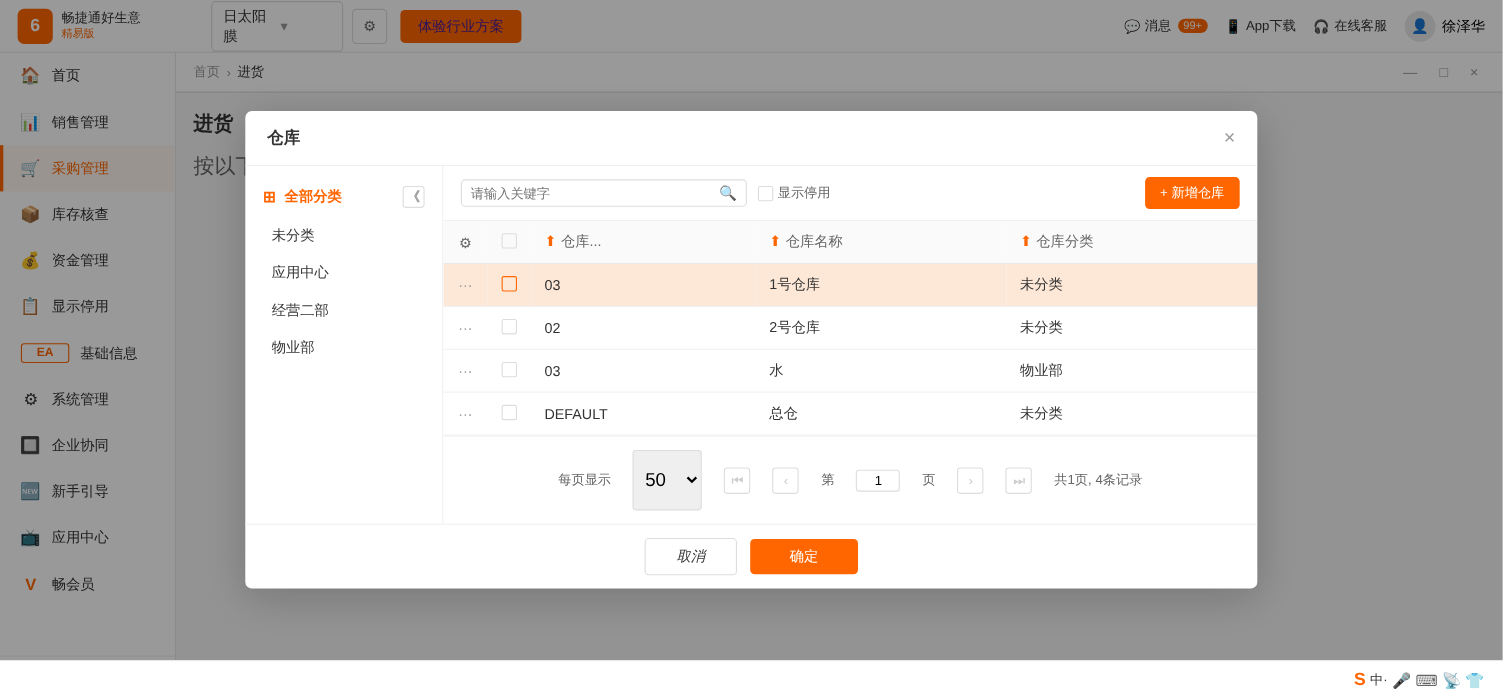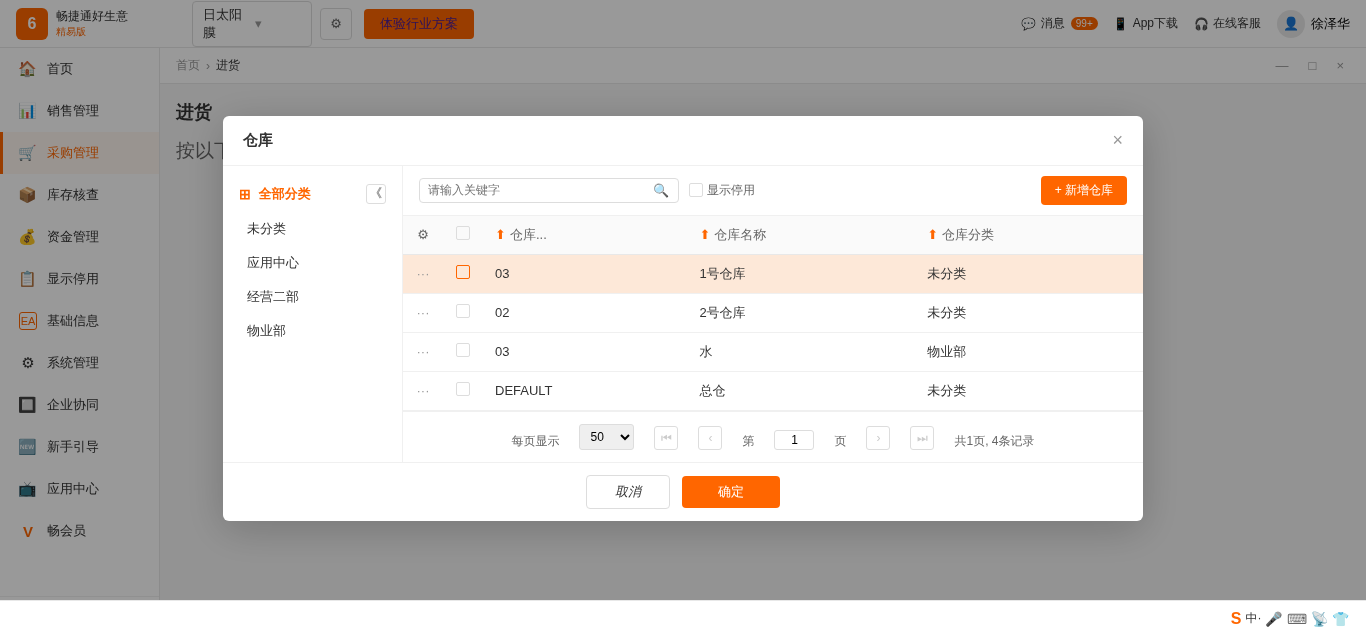--- a/index.html
+++ b/index.html
@@ -213,36 +213,36 @@
     }
     tbody td.center { text-align: center; }
     tbody tr.selected { background: #fde8d8; }
     tbody tr.selected td { color: #333; }
 
     .sort-icon { color: #f60; margin-right: 4px; }
     .col-actions { color: #999; cursor: pointer; }
 
     
     .pagination {
-      display: flex; align-items: flex-end; justify-content: center;
+      display: flex; align-items: center; justify-content: center;
       padding: 12px 16px; border-top: 1px solid #f0f0f0; gap: 20px;
     }
     .page-info { color: #666; font-size: 12px; }
     .page-btn {
       width: 24px; height: 24px; border: 1px solid #ddd; border-radius: 3px;
       display: flex; align-items: center; justify-content: center; cursor: pointer;
       color: #666; font-size: 12px; background: #fff;
     }
     .page-btn:disabled, .page-btn.disabled { color: #ccc; cursor: not-allowed; }
     .page-input {
       width: 40px; text-align: center; border: 1px solid #ddd; border-radius: 3px;
       padding: 2px 4px; font-size: 12px;
     }
     .per-page-select {
-      border: 1px solid #ddd; border-radius: 3px; padding: 4px 6px; font-size: 12px;
+      border: 1px solid #ddd; border-radius: 3px; padding: 16px 6px; font-size: 17px;
     }
 
     
     .modal-footer {
       display: flex; align-items: center; justify-content: center;
       padding: 12px 20px; border-top: 1px solid #f0f0f0; gap: 12px;
     }
     .btn-cancel {
       border: 1px solid #ddd; background: #fff; padding: 7px 28px;
       border-radius: 4px; cursor: pointer; font-size: 13px; color: #333; font-style: italic;
@@ -337,21 +337,21 @@
   </div>
   <div class="sidebar-item">
     <span class="s-icon">💰</span>
     <span>资金管理</span>
   </div>
   <div class="sidebar-item">
     <span class="s-icon">📋</span>
     <span>显示停用</span>
   </div>
   <div class="sidebar-item">
-    <span class="s-icon" style="font-size:11px;font-weight:normal;color:#f60;border:1px solid #f60;border-radius:3px;padding:1px 8px;">EA</span>
+    <span class="s-icon" style="font-size:11px;font-weight:bold;color:#f60;border:1px solid #f60;border-radius:3px;padding:1px 21px;">EA</span>
     <span>基础信息</span>
   </div>
   <div class="sidebar-item">
     <span class="s-icon">⚙</span>
     <span>系统管理</span>
   </div>
   <div class="sidebar-item">
     <span class="s-icon">🔲</span>
     <span>企业协同</span>
   </div>

